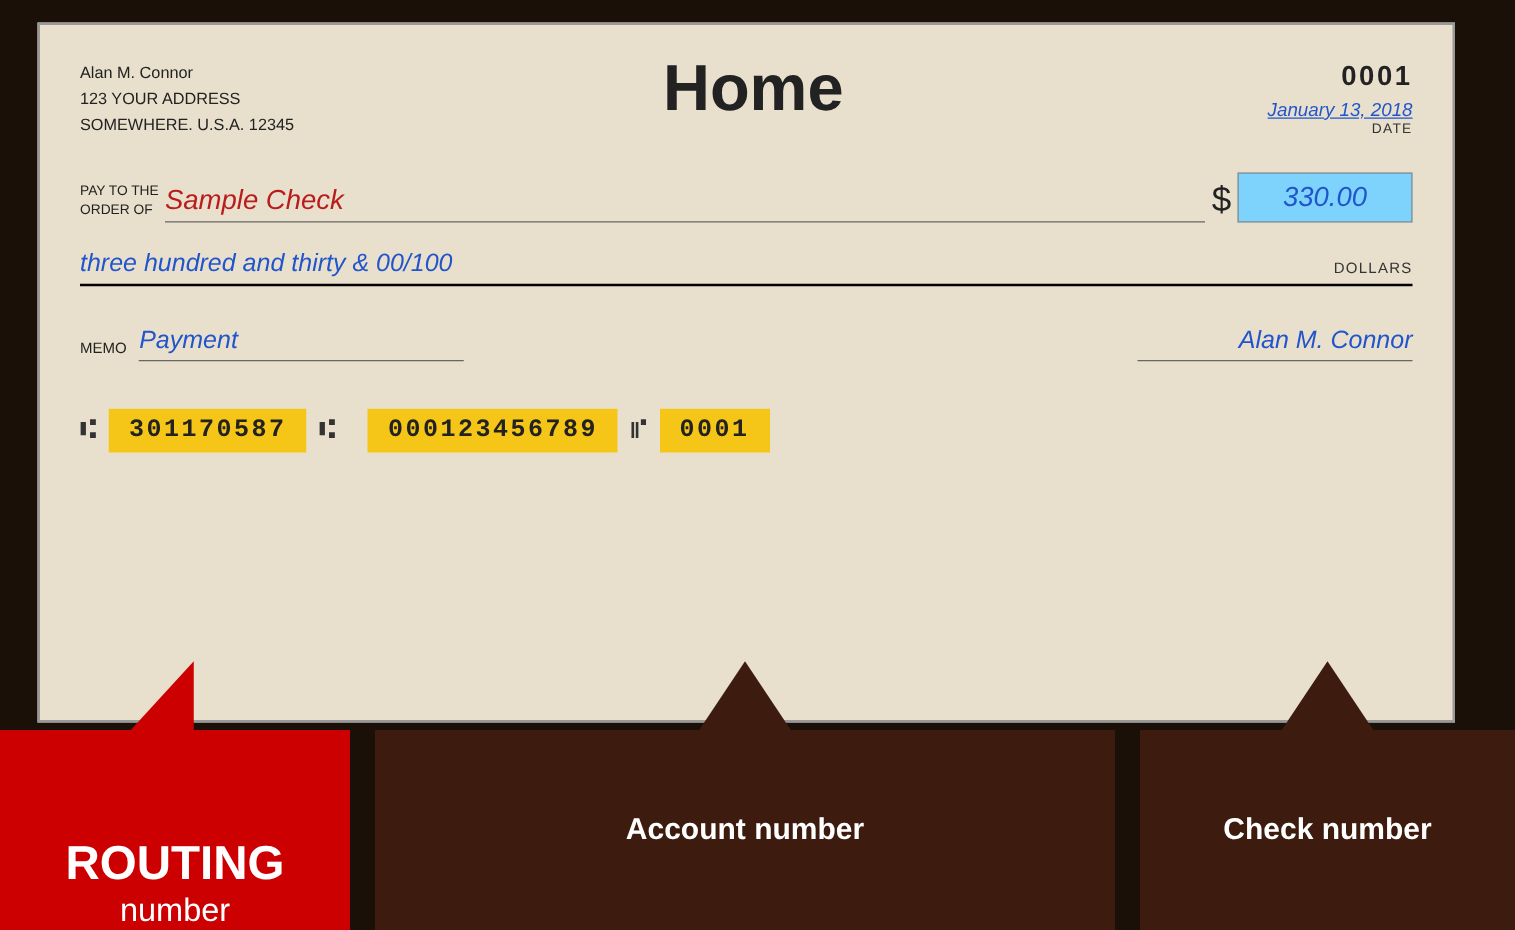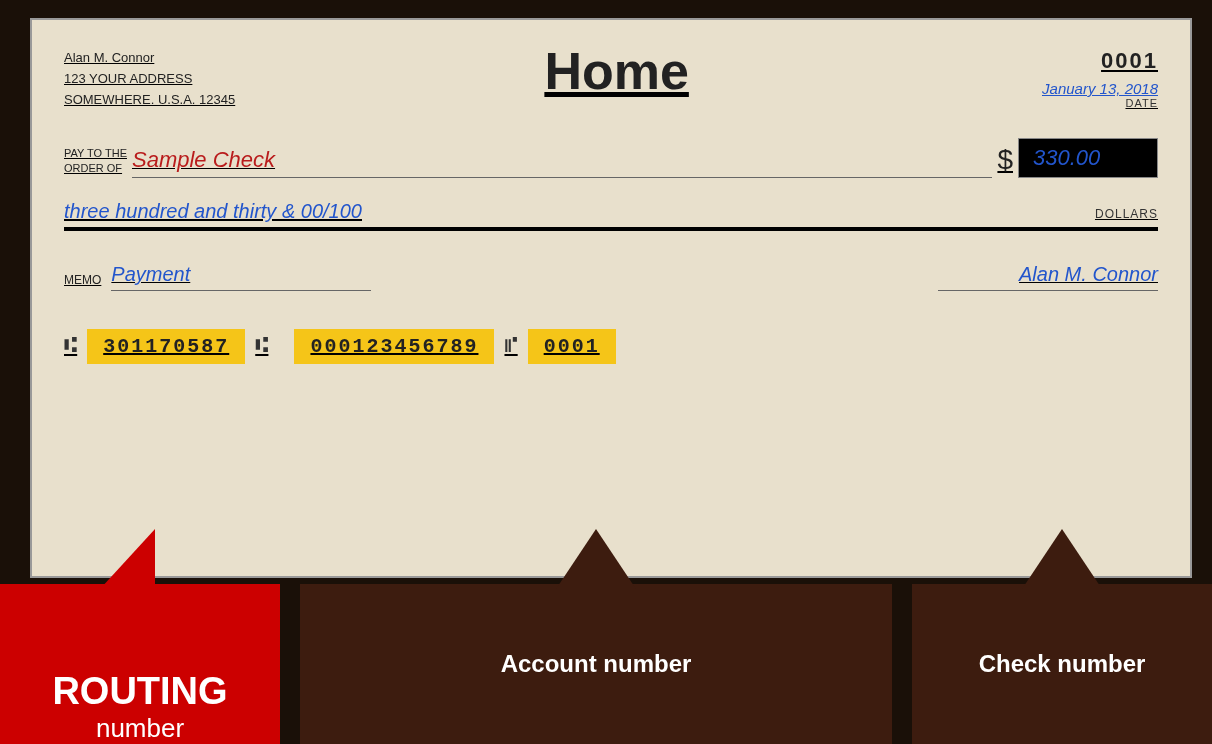--- a/index.html
+++ b/index.html
@@ -9,23 +9,22 @@
       height: 744px;
       background-color: #1a1008;
       font-family: Arial, sans-serif;
       overflow: hidden;
       display: flex;
       flex-direction: column;
     }
 
     .check-area {
       background-color: #1a1008;
-      padding: 18px 20px 0 30px;
+      padding: 18px 48px 0 30px;
       flex: 1;
-      text-decoration: underline;
     }
 
     .check {
       background-color: #e8e0cc;
       border: 2px solid #999;
       width: 100%;
       height: 560px;
       position: relative;
       padding: 28px 32px 20px 32px;
     }
@@ -111,38 +110,39 @@
     }
 
     .dollar-sign {
       font-size: 28px;
       color: #222;
       padding-bottom: 2px;
     }
 
     .amount-box {
       border: 1px solid #888;
-      background: #000000;
+      background: #7dd3fc;
       padding: 6px 14px;
       min-width: 140px;
+      text-align: center;
     }
 
     .amount-value {
       font-size: 22px;
       color: #2255cc;
       font-style: italic;
     }
 
     
     .written-amount-row {
       margin-top: 22px;
       display: flex;
       justify-content: space-between;
       align-items: flex-end;
-      border-bottom: 4px solid #000000;
+      border-bottom: 2px solid #000000;
       padding-bottom: 4px;
     }
 
     .written-amount {
       font-size: 20px;
       color: #2255cc;
       font-style: italic;
     }
 
     .dollars-label {

